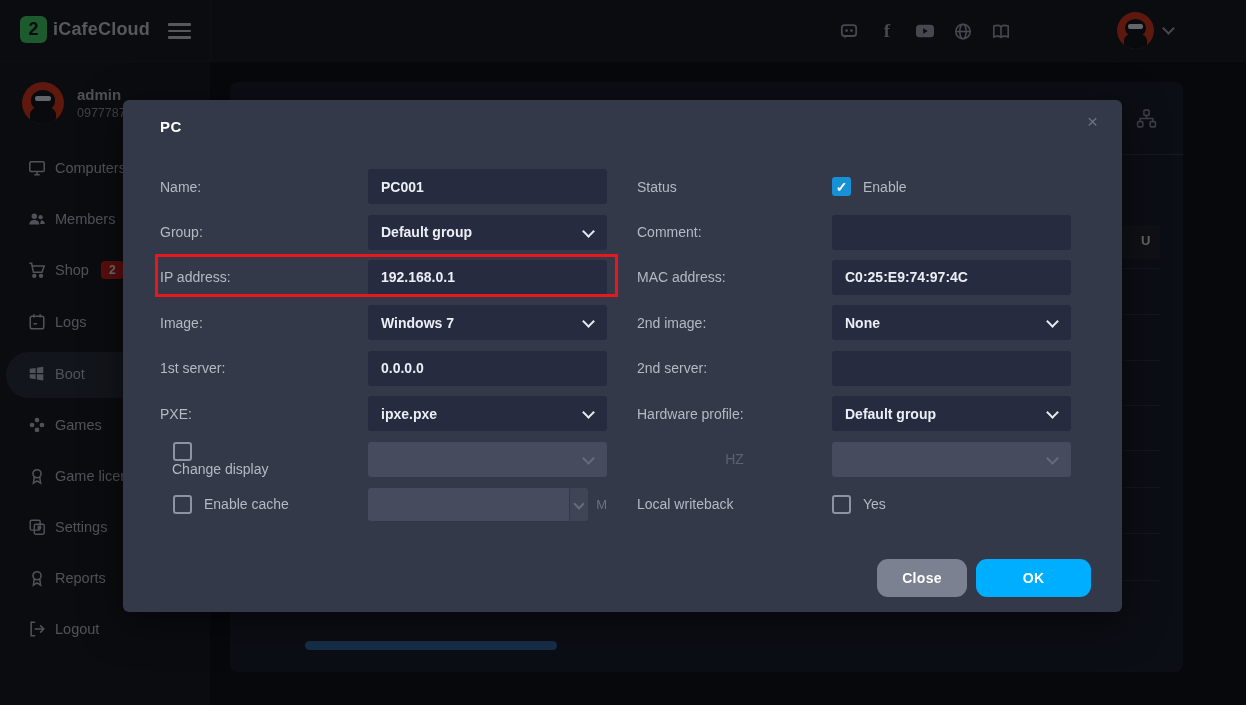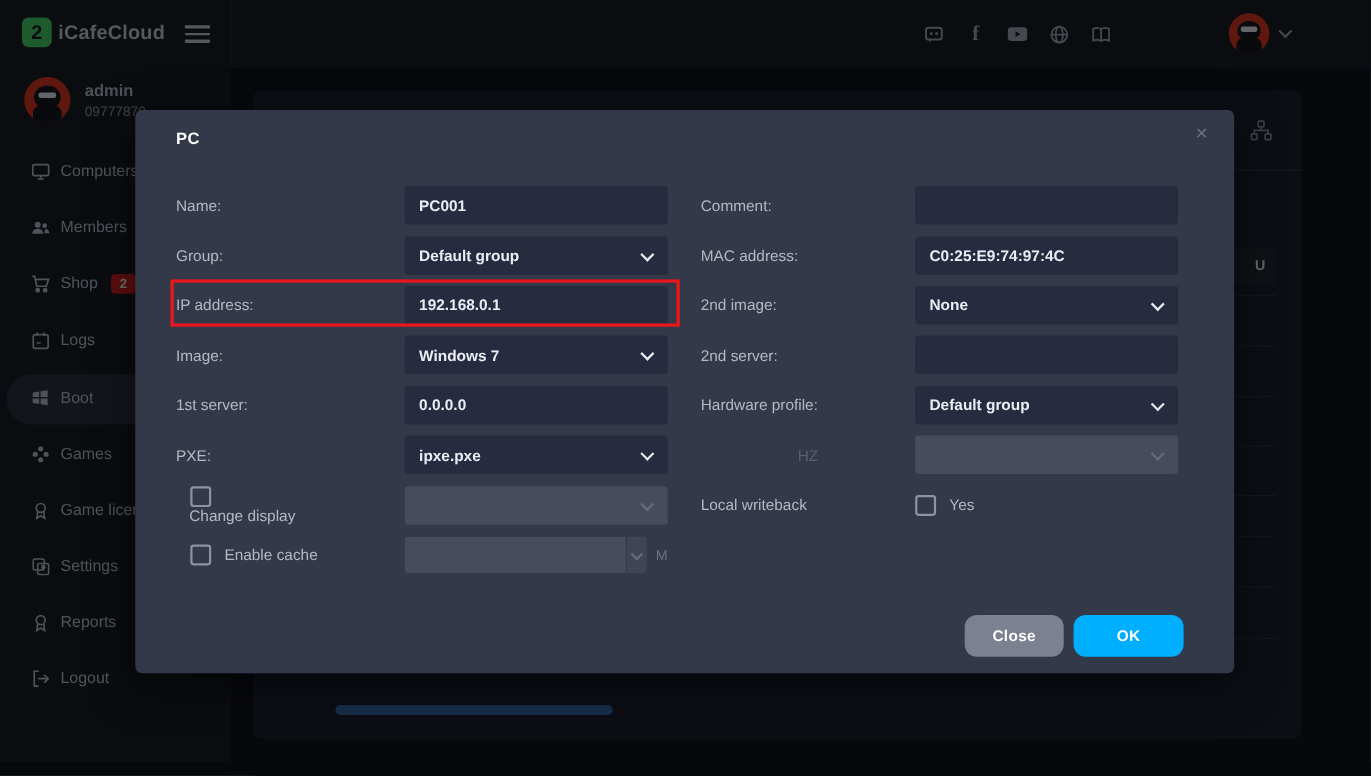--- a/index.html
+++ b/index.html
@@ -23,21 +23,21 @@
   .acct { position:absolute; left:1117px; top:12px; display:flex; align-items:center; gap:10px; }
   .avatar { border-radius:50%; background:#c4321f; position:relative; overflow:hidden; }
   .avatar.small { width:37px; height:37px; } .avatar.big { width:42px; height:42px; }
   .ninja-head { position:absolute; left:22%; top:20%; width:56%; height:48%; background:#14161c; border-radius:50%; }
   .ninja-band { position:absolute; left:30%; top:33%; width:40%; height:13%; background:#cfd3da; border-radius:2px; }
   .ninja-body { position:absolute; left:18%; top:58%; width:64%; height:42%; background:#14161c; border-radius:50% 50% 0 0; }
   .chev-dn { width:9px; height:9px; border-right:2px solid #9096a5; border-bottom:2px solid #9096a5;
     transform:rotate(45deg); margin-top:-4px; }
 
   
-  .sidebar { position:absolute; left:0; top:50px; width:210px; height:643px; background:#151921; z-index:1; }
+  .sidebar { position:absolute; left:0; top:62px; width:210px; height:643px; background:#151921; z-index:1; }
   .userbox { position:absolute; left:22px; top:20px; display:flex; gap:13px; align-items:center; }
   .uname { color:#a2a8b3; font-weight:bold; font-size:15px; }
   .uphone { color:#838995; font-size:12.5px; margin-top:3px; }
   .nav-item { position:absolute; left:0; width:210px; height:34px; display:flex; align-items:center;
     color:#a6acb9; font-size:14.5px; cursor:pointer; }
   .nav-item .nic { width:18px; height:18px; margin-left:28px; margin-right:9px; flex:0 0 auto; color:#a6acb9; }
   .nav-active { position:absolute; left:6px; top:290px; width:198px; height:46px; background:#262c3a; border-radius:23px; }
   .badge { background:#c01f1f; color:#e8e9ee; font-size:12px; font-weight:bold; border-radius:4px;
     padding:2px 8px; margin-left:12px; }
 
@@ -82,21 +82,21 @@
   .cb { width:19px; height:19px; border:2px solid #8b93a5; border-radius:3px; background:transparent;
     cursor:pointer; flex:0 0 auto; }
   .cb.checked { background:#1691d6; border-color:#1691d6; color:#fff; display:flex; align-items:center;
     justify-content:center; font-size:14px; font-weight:bold; }
   .cb-lbl { color:#b4b9c5; font-size:14px; margin-left:12px; }
   .cb-indent { margin-left:13px; }
   .hl-red { position:absolute; left:32px; top:154px; width:463px; height:43px; border:3px solid #e8161d; z-index:5; }
   .btn { position:absolute; top:459px; height:38px; border:none; border-radius:11px; font-size:14px;
     font-weight:bold; color:#fff; cursor:pointer; font-family:"Liberation Sans",sans-serif; letter-spacing:.3px; }
   .btn-close { left:754px; width:90px; background:#7b8190; }
-  .btn-ok { left:853px; width:100px; background:#00aeff; }
+  .btn-ok { left:853px; width:115px; background:#00aeff; }
   svg { display:block; }
 </style>
 </head>
 <body>
 
 <div class="page">
 
   <header class="topbar">
     <div class="logo">
       <div class="logo-ic">2</div>
@@ -344,20 +344,25 @@
             <span class="cb-lbl">Enable cache</span>
           </span>
           <div class="cache-sel"></div>
           <div class="cache-chev"></div>
           <span class="suffix">M</span>
         </div>
       </div>
 
       <div class="col-r">
         <div class="row">
+          <span class="lbl">Status</span>
+          <span class="cb checked">✓</span>
+          <span class="cb-lbl">Enable</span>
+        </div>
+        <div class="row">
           <span class="lbl">Comment:</span>
           <div class="field"></div>
         </div>
         <div class="row">
           <span class="lbl">MAC address:</span>
           <div class="field">C0:25:E9:74:97:4C</div>
         </div>
         <div class="row">
           <span class="lbl">2nd image:</span>
           <div class="field sel">None</div>

